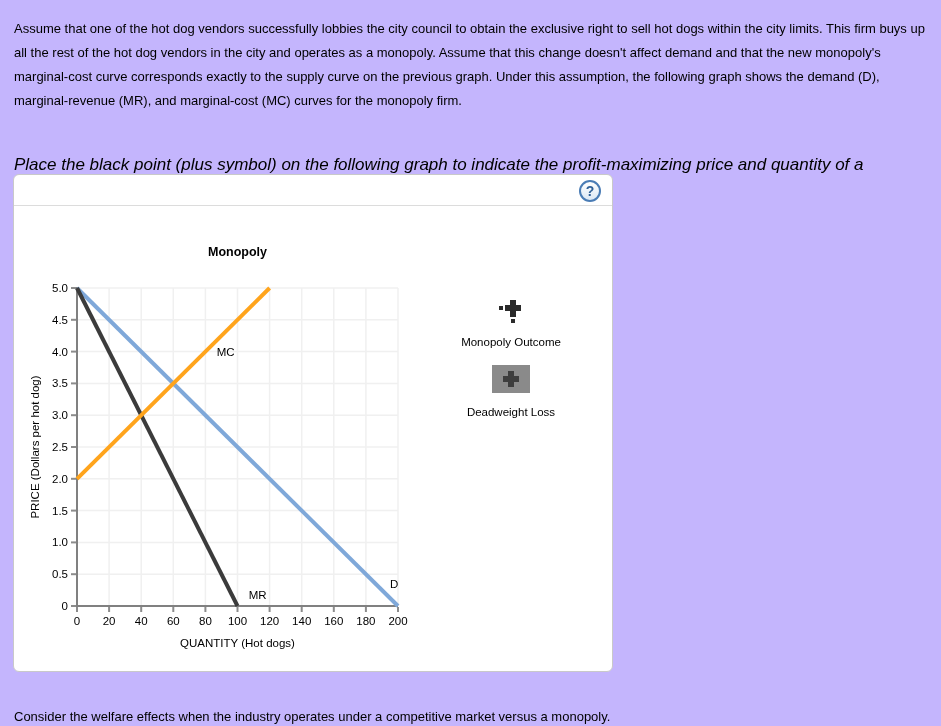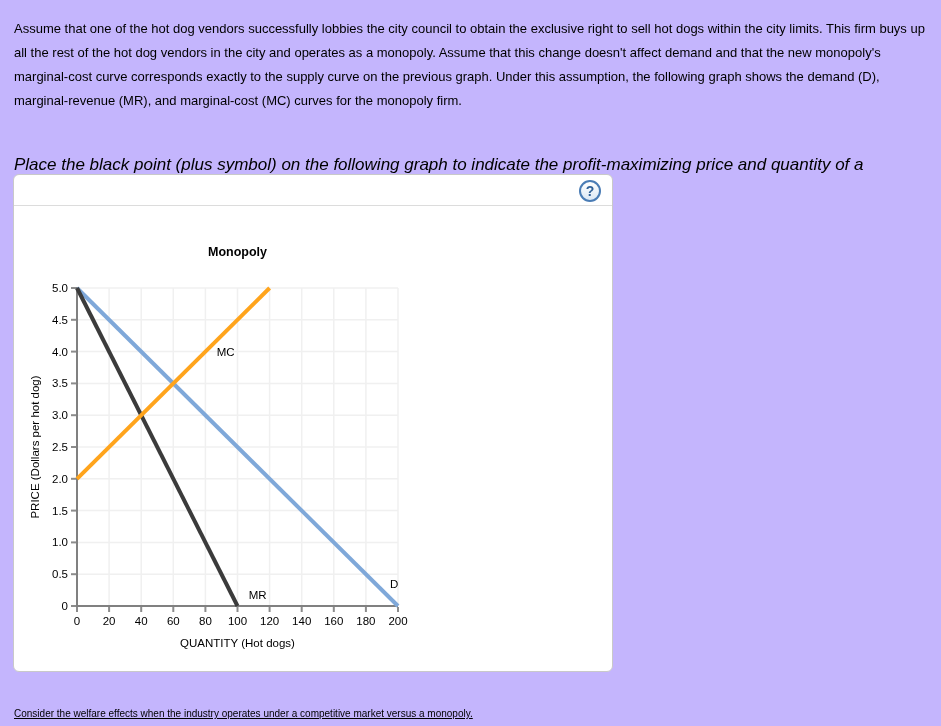--- a/index.html
+++ b/index.html
@@ -10,21 +10,21 @@
   .intro {
     position: absolute; left: 14px; top: 4px; width: 918px;
     font-size: 13px; line-height: 24px; color: #000;
   }
   .instruction {
     position: absolute; left: 14px; top: 139px; width: 918px;
     font-size: 17px; font-style: italic; line-height: 17px;
   }
   .footer-text {
     position: absolute; left: 14px; top: 695px; width: 918px;
-    font-size: 10px; line-height: 17px; text-decoration: underline;
+    font-size: 13px; line-height: 17px;
   }
 
   .panel {
     position: absolute; left: 13px; top: 174px; width: 600px; height: 498px;
     border: 1px solid #c9c9c9; border-radius: 6px; background: #fff;
   }
   .panel-header { position: relative; height: 31px; border-bottom: 1px solid #dcdcdc; }
   .help-icon {
     position: absolute; right: 11px; top: 5px; width: 22px; height: 22px;
     border: 2px solid #4a7cb5; border-radius: 50%;
@@ -131,18 +131,44 @@
           <text x="223.5" y="441" text-anchor="middle" font-size="11.5" fill="#000">QUANTITY (Hot dogs)</text>
           <text x="25" y="241" text-anchor="middle" font-size="11.5" fill="#000" transform="rotate(-90 25 241)">PRICE (Dollars per hot dog)</text>
           <polyline points="63,82 384,400" fill="none" stroke="#7FA8D9" stroke-width="4"></polyline>
           <text x="375.97499999999997" y="381.74" text-anchor="start" font-size="11.5" fill="#000">D</text>
           <polyline points="63,82 223.5,400" fill="none" stroke="#3B3B3B" stroke-width="4"></polyline>
           <text x="234.735" y="393.188" text-anchor="start" font-size="11.5" fill="#000">MR</text>
           <polyline points="63,272.8 255.6,82" fill="none" stroke="#FFA41C" stroke-width="4"></polyline>
           <text x="202.635" y="149.6" text-anchor="start" font-size="11.5" fill="#000">MC</text>
         </svg>
 
+      <div class="legend">
+
+        <div class="marker-wrap">
+          <svg width="26" height="26" viewBox="0 0 26 26" style="cursor:grab;">
+            <g fill="#2b2b2b">
+              <rect x="1" y="8" width="4" height="4"></rect>
+              <rect x="13" y="21" width="4" height="4"></rect>
+              <rect x="12" y="2" width="6" height="17"></rect>
+              <rect x="7" y="7" width="16" height="6"></rect>
+            </g>
+          </svg>
+        </div>
+        <div class="legend-label first">Monopoly Outcome</div>
+
+        <div class="dwl-wrap">
+          <svg width="38" height="28" viewBox="0 0 38 28" style="cursor:grab;">
+            <rect x="0" y="0" width="38" height="28" fill="#8a8a8a"></rect>
+            <g fill="#3d3d3d">
+              <rect x="16" y="6" width="6" height="16"></rect>
+              <rect x="11" y="11" width="16" height="6"></rect>
+            </g>
+          </svg>
+        </div>
+        <div class="legend-label">Deadweight Loss</div>
+
+      </div>
     </div>
   </div>
 
   <p class="footer-text">Consider the welfare effects when the industry operates under a competitive market versus a monopoly.</p>
 
 </div>
 
 </body></html>

